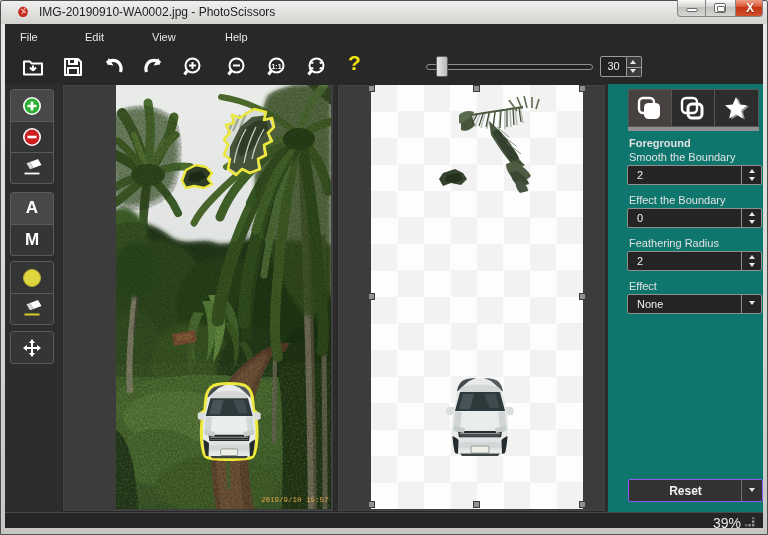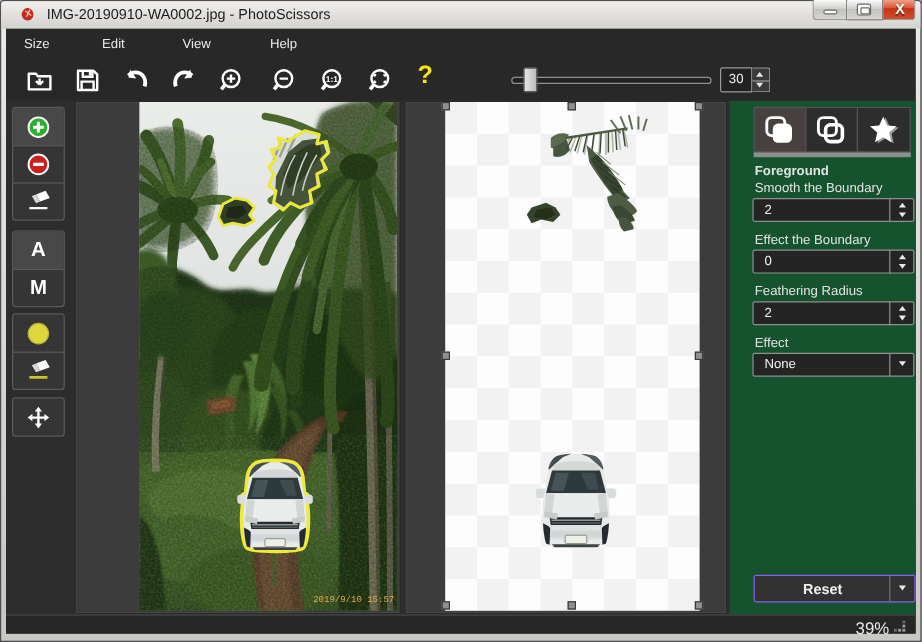--- a/index.html
+++ b/index.html
@@ -43,21 +43,21 @@
 .tbtn .letter { position:absolute; width:100%; text-align:center; top:5px; font-size:17px; font-weight:bold; color:#fff; }
 
 #lpanel { position:absolute; left:57px; top:0; width:272px; height:428px; background:#3c3c3c; border:1px solid #272727; box-shadow:inset 0 0 0 1px #454545; }
 #rpanel { position:absolute; left:332px; top:0; width:269px; height:428px; background:#3c3c3c; border:1px solid #272727; box-shadow:inset 0 0 0 1px #454545; }
 #photo { position:absolute; left:83px; top:1px; width:215px; height:424px;padding-left:28px; }
 #checker { position:absolute; left:366px; top:1px; width:212px; height:424px;
   background:conic-gradient(#fdfdfd 0.25turn,#f2f2f2 0 0.5turn,#fdfdfd 0 0.75turn,#f2f2f2 0);
   background-size:53px 53px; }
 .handle { position:absolute; width:7px; height:7px; background:#909090; border:1px solid #3a3a3a; }
 
-#settings { position:absolute; left:603px; top:0; width:155px; height:428px; background:#14532d; }
+#settings { position:absolute; left:603px; top:0; width:155px; height:428px; background:#0f766e; }
 #tabs { position:absolute; left:20px; top:5px; width:131px; height:38px; }
 .tab { position:absolute; top:0; width:44px; height:38px; border:1px solid #555; background:#2d2d2d; }
 .tab.sel { background:#474140; }
 #tabline { position:absolute; left:20px; top:43px; width:131px; height:4px; background:#8f8f8f; }
 .slabel { position:absolute; left:21px; font-size:11px; color:#e2e2e2; }
 .sbox { position:absolute; left:19px; width:135px; height:20px; background:#242424; border:1px solid #8f8f8f; border-radius:2px; color:#f0f0f0; font-size:11px; line-height:18px; padding-left:9px; }
 .sbtns { position:absolute; right:0; top:-1px; width:20px; height:20px; border-left:1px solid #8f8f8f; }
 .tri-up { position:absolute; left:6.5px; top:4px; width:0; height:0; border-left:3.5px solid transparent; border-right:3.5px solid transparent; border-bottom:4px solid #e8e8e8; }
 .tri-dn { position:absolute; left:6.5px; bottom:4px; width:0; height:0; border-left:3.5px solid transparent; border-right:3.5px solid transparent; border-top:4px solid #e8e8e8; }
 #resetbtn { position:absolute; left:20px; top:395px; width:135px; height:23px; background:#323232; border:1px solid #8b5cf6; border-radius:2px; }
@@ -83,21 +83,21 @@
     </div>
   <div class="wbtn" id="btn-max">
       <div class="glyph-max"></div>
     </div>
   <div class="wbtn" id="btn-close">
       <div class="glyph-x">X</div>
     </div>
 </div>
 <div id="content">
   <div id="menubar">
-    <div class="menuitem" style="left:15px">Size</div>
+    <div class="menuitem" style="left:15px">File</div>
     <div class="menuitem" style="left:80px">Edit</div>
     <div class="menuitem" style="left:147px">View</div>
     <div class="menuitem" style="left:220px">Help</div>
   </div>
   <div id="toolbar">
 
     <svg class="ticon" style="left:16px" viewBox="0 0 24 24">
         <path d="M3 6.5 h6 l1.5 2 H21 v11 H3 Z" fill="none" stroke="#fff" stroke-width="2" stroke-linejoin="round"></path>
         <path d="M12 10.5 v4 M12 15.5 l-3 -3 M12 15.5 l3 -3" stroke="#fff" stroke-width="2" fill="none"></path>
       </svg>

